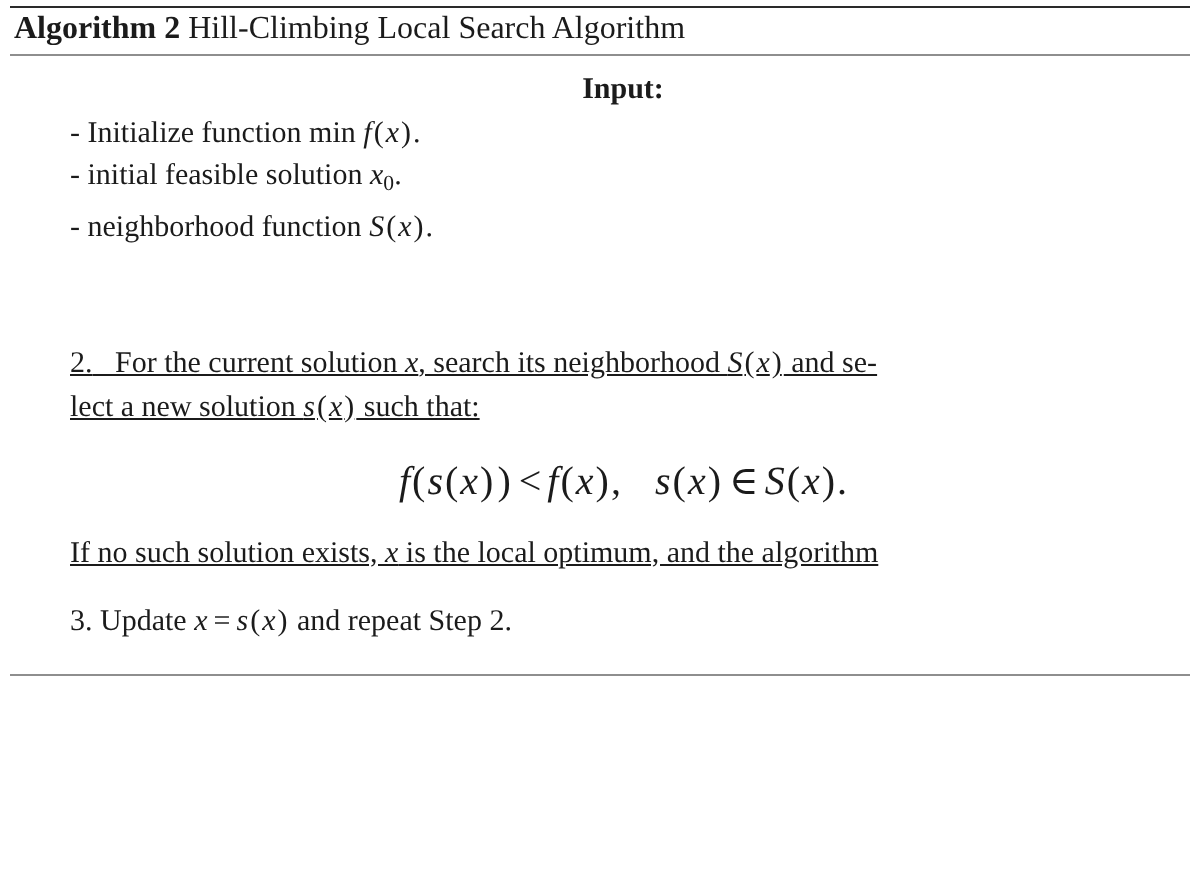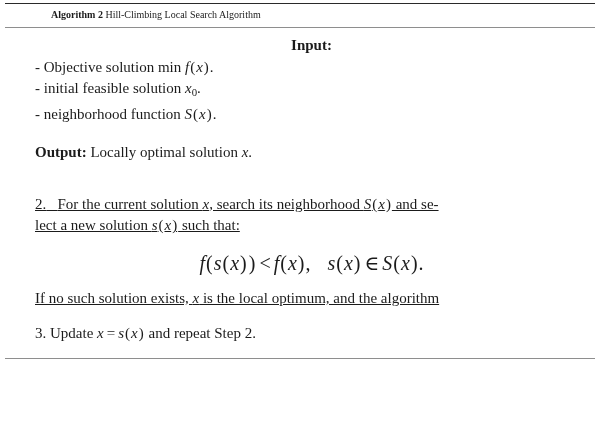--- a/index.html
+++ b/index.html
@@ -36,25 +36,24 @@
     margin: 0;
   }
   .rule-bottom {
     height: 0;
     border-top: 1px solid #8e8e8e;
     margin: 0;
   }
 
   
   .caption {
-    font-size: 10px;
+    font-size: 16px;
     line-height: 20px;
     padding: 1px 0 2px 2px;
     white-space: nowrap;
-    margin-left: 44px;
   }
   .caption .algo-label {
     font-weight: bold;
   }
   .caption .algo-title {
     font-weight: normal;
   }
 
   
   .algo-body {
@@ -135,36 +134,33 @@
     <span class="algo-label">Algorithm 2</span><span>&nbsp;</span><span class="algo-title">Hill-Climbing Local Search Algorithm</span>
   </div>
 
   <div class="rule-mid"></div>
 
   <div class="algo-body">
 
     <div class="line blk-label">Input:</div>
 
     <div class="line">
-      <span>- Objective solution </span><span class="mroman">min</span><span>&nbsp;</span><span class="mi">f<span class="mo">(</span>x<span class="mo">)</span></span><span>.</span>
+      <span>- Initialize function </span><span class="mroman">min</span><span>&nbsp;</span><span class="mi">f<span class="mo">(</span>x<span class="mo">)</span></span><span>.</span>
     </div>
 
     <div class="line">
       <span>- initial feasible solution </span><span class="mi">x<span class="msub">0</span></span><span>.</span>
     </div>
 
     <div class="line">
       <span>- neighborhood function </span><span class="mi">S<span class="mo">(</span>x<span class="mo">)</span></span><span>.</span>
     </div>
 
     <div class="gap-md"></div>
 
-    <div class="line">
-      <span class="blk-label">Output:</span><span> Locally optimal solution </span><span class="mi">x</span><span>.</span>
-    </div>
 
     <div class="gap-md"></div>
 
 
 
     <div class="gap-sm"></div>
 
     <div class="para step2">
       <span>2.</span><span>&nbsp;&nbsp;&nbsp;</span><span>For the current solution </span><span class="mi">x</span><span>, search its neighborhood </span><span class="mi">S<span class="mo">(</span>x<span class="mo">)</span></span><span> and se-</span><span class="lastline"><span>lect a new solution </span><span class="mi">s<span class="mo">(</span>x<span class="mo">)</span></span><span> such that:</span></span>
     </div>

